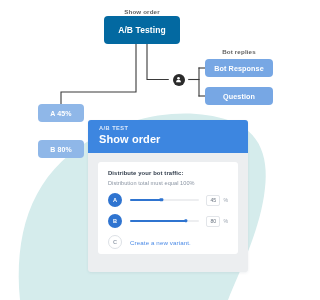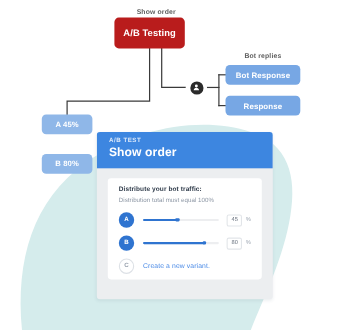--- a/index.html
+++ b/index.html
@@ -48,23 +48,23 @@
     align-items: center;
     justify-content: center;
     border-radius: 4px;
     color: #ffffff;
     text-align: center;
     letter-spacing: .1px;
   }
   .node-main {
     left: 104px;
     top: 16px;
-    width: 64px;
+    width: 76px;
     height: 28px;
-    background: #b91c1c;
+    background: #0369a1;
     font-size: 8.5px;
     font-weight: bold;
   }
   .node-right {
     left: 205px;
     width: 68px;
     height: 18px;
     background: #77a7e4;
     font-size: 7.2px;
     font-weight: bold;
@@ -281,21 +281,21 @@
       <path d="M199,96 L205,96"></path>
     </g>
   </svg>
 
   <div class="caption caption-main">Show order</div>
   <div class="caption caption-right">Bot replies</div>
 
   <div class="node node-main">A/B Testing</div>
 
   <div class="node node-right node-bot">Bot Response</div>
-  <div class="node node-right node-question">Response</div>
+  <div class="node node-right node-question">Question</div>
 
   <div class="node node-small node-a">A 45%</div>
   <div class="node node-small node-b">B 80%</div>
 
   <div class="junction">
     <div class="junction-inner">
       <svg width="7" height="7" viewBox="0 0 16 16" fill="#ffffff">
         <circle cx="8" cy="5" r="3"></circle>
         <path d="M2.5,14 C2.5,10.4 5,8.6 8,8.6 C11,8.6 13.5,10.4 13.5,14 Z"></path>
       </svg>

